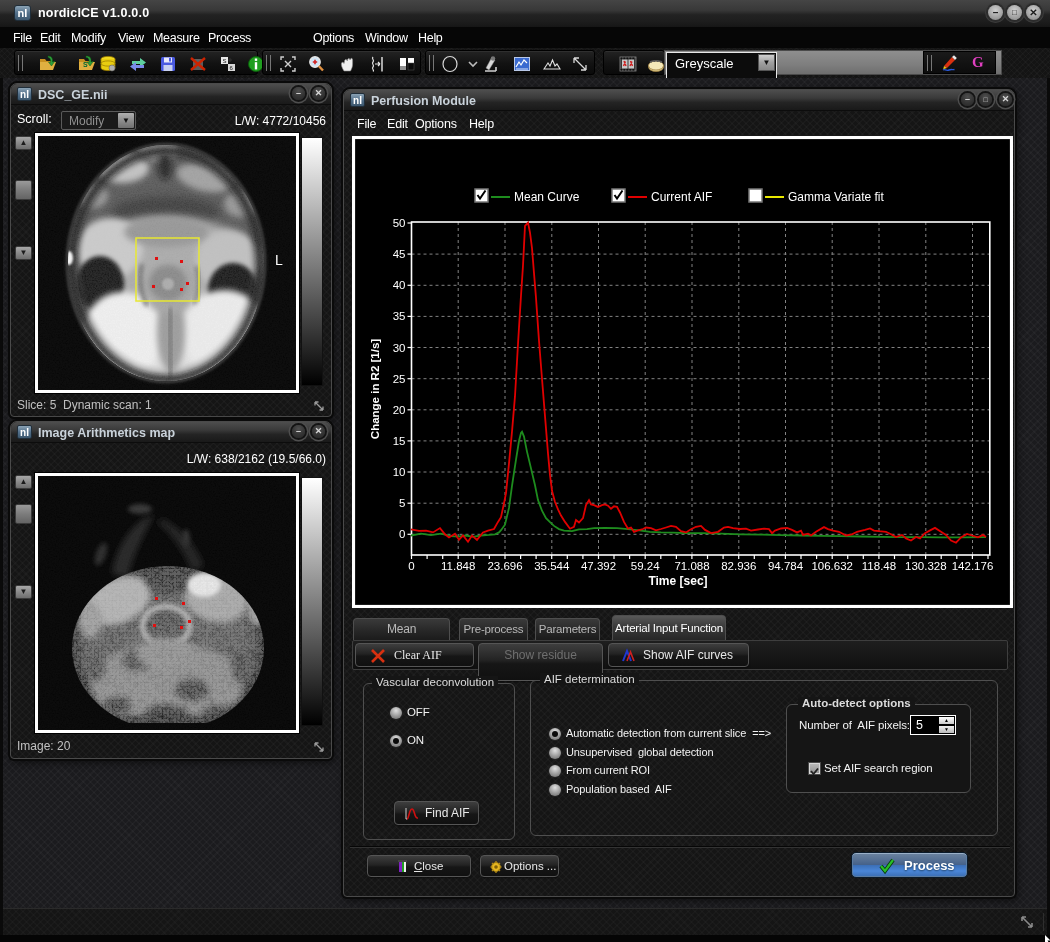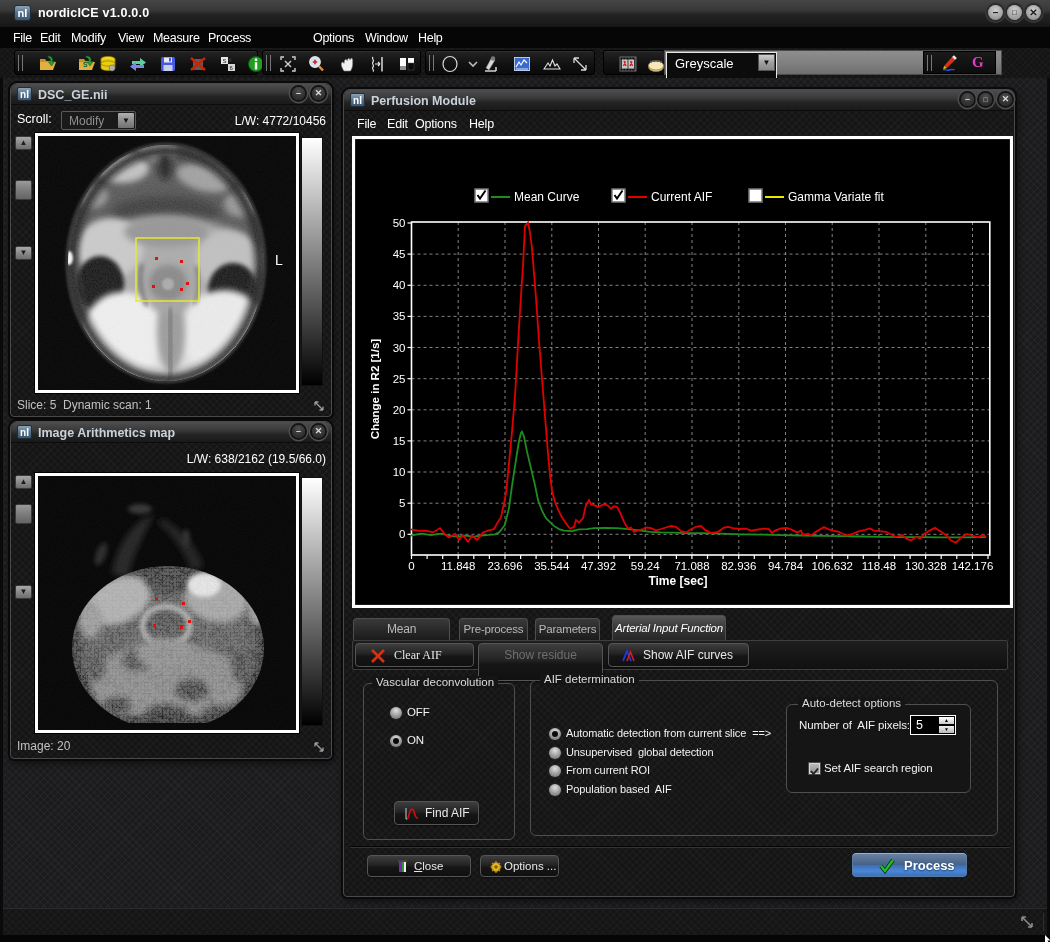--- a/index.html
+++ b/index.html
@@ -64,21 +64,21 @@
 .gbar{position:absolute;width:22px;background:linear-gradient(#fff 0%,#000 100%);border:1px solid #111;}
 
 .combo{position:absolute;height:19px;background:#1a1a1a;border:1px solid #5a5a5a;border-radius:2px;color:#909090;font-size:12px;}
 .combo .cfield{position:absolute;left:7px;top:2px;}
 .combo .cbtn{position:absolute;right:1px;top:1px;bottom:1px;width:16px;border-radius:1px;
  background:linear-gradient(#b0b0b0,#8e8e8e 50%,#707070);color:#111;font-size:8px;text-align:center;line-height:16px;}
 
 .tab{position:absolute;height:22px;background:linear-gradient(#3a3a3a,#262626 60%,#1b1b1b);
  border:1px solid #4e4e4e;border-bottom:none;border-radius:4px 4px 0 0;color:#b9b9b9;
  font-size:12px;text-align:center;letter-spacing:-0.2px;}
-.tab.active{background:linear-gradient(#585858,#3a3a3a 45%,#262626);color:#fff;font-style:italic;}
+.tab.active{background:linear-gradient(#585858,#3a3a3a 45%,#262626);color:#fff;}
 
 .dbtn{position:absolute;background:linear-gradient(#3e3e3e,#232323 45%,#161616 55%,#101010);
  border:1px solid #555;border-radius:4px;color:#e8e8e8;font-size:12px;white-space:nowrap;
  box-shadow:0 1px 2px rgba(0,0,0,.5);}
 .dbtn.dis{color:#6f6f6f;}
 
 .gbox{position:absolute;border:1px solid #4f4f4f;border-radius:6px;}
 .glabel{position:absolute;top:-8px;background:#151515;padding:0 4px;color:#dcdcdc;font-size:11.5px;white-space:nowrap;}
 
 .radio{position:absolute;width:12px;height:12px;border-radius:50%;
@@ -596,21 +596,21 @@
           <span class="rlabel" style="left:43px;top:50px;">ON</span>
         <div class="dbtn" style="left:30px;top:117px;width:85px;height:24px;">
           <svg class="abs" style="left:9px;top:3px;" width="17" height="17" viewBox="0 0 17 17">
               <path d="M2 3 L2 14 L3 14" stroke="#ccc" stroke-width="1" fill="none"></path>
               <path d="M3 14 C5 14 5 4 8 4 C11 4 10 14 14 13" stroke="#d01010" stroke-width="1.6" fill="none"></path>
             </svg>
           <span class="abs" style="left:30px;top:4px;">Find AIF</span>
           </div>
       </div>
       <div class="gbox" style="left:442px;top:614px;width:185px;height:89px;background:#151515;">
-          <span class="glabel" style="left:11px;">Auto-detect options</span>
+          <span class="glabel" style="left:11px;font-weight:bold;">Auto-detect options</span>
         <span class="rlabel" style="left:12px;top:14px;font-size:11.5px;">Number of&nbsp; AIF pixels:</span>
         <div class="abs" style="left:123px;top:10px;width:46px;height:20px;background:#000;border:1.5px solid #fff;">
           <span class="abs" style="left:5px;top:2px;color:#fff;font-size:12.5px;">5</span>
           <div class="abs" style="right:1px;top:1px;width:15px;height:7px;background:linear-gradient(#fff,#ccc);font-size:5px;text-align:center;line-height:7px;color:#000;">▲</div>
           <div class="abs" style="right:1px;bottom:1px;width:15px;height:7px;background:linear-gradient(#eee,#bbb);font-size:5px;text-align:center;line-height:7px;color:#000;">▼</div>
         </div>
         <div class="dchk" style="left:21px;top:57px;"><svg width="11" height="11" viewBox="0 0 11 11">
               <path d="M2 5 L4.5 8 L9 2.5" stroke="#222" stroke-width="1.8" fill="none"></path>
             </svg></div>
         <span class="rlabel" style="left:37px;top:57px;">Set AIF search region</span>

